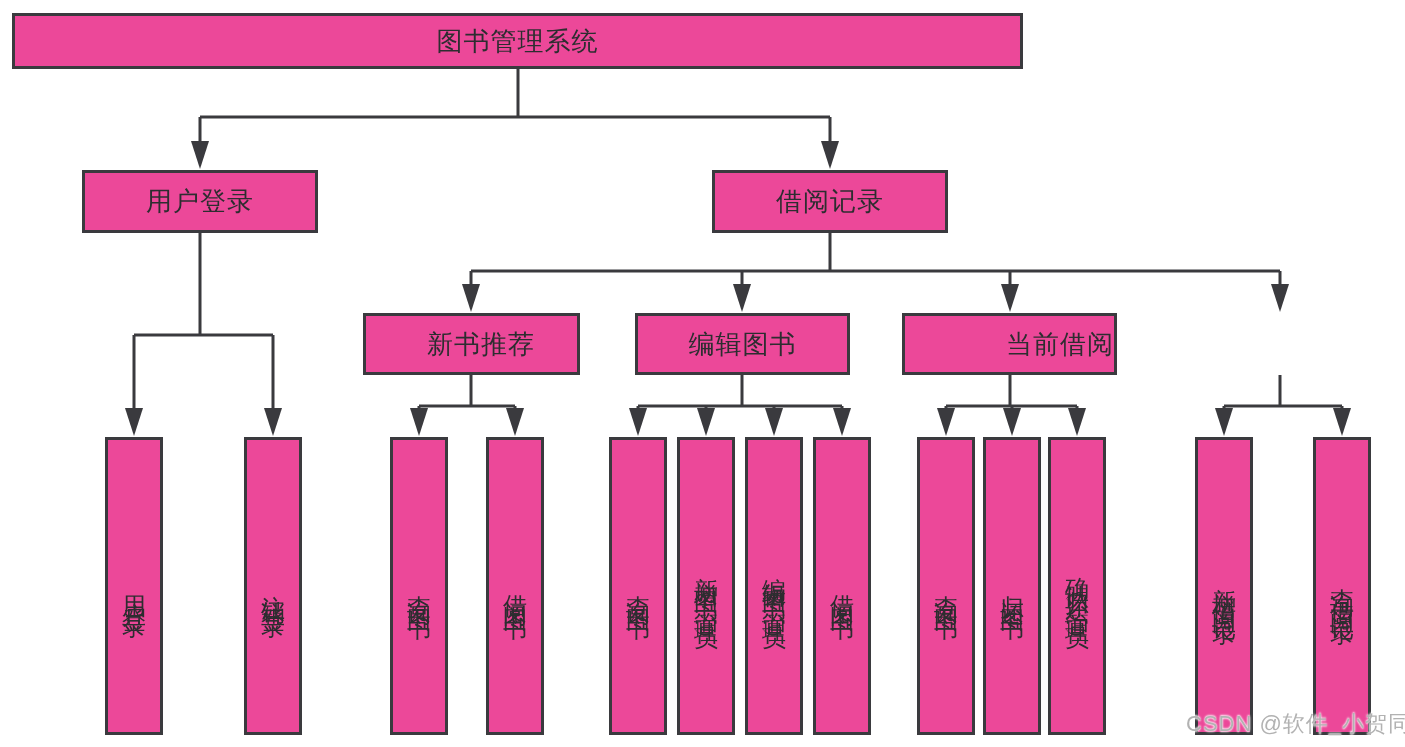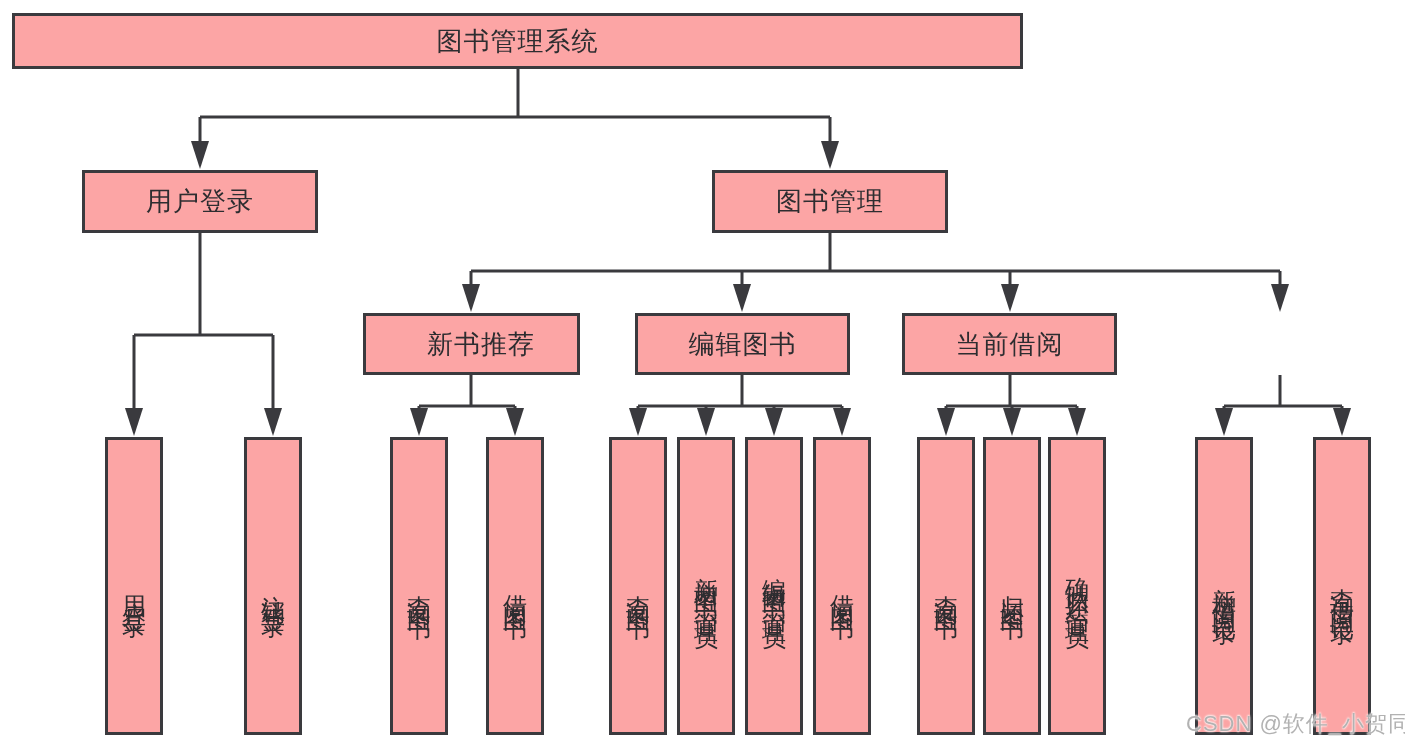--- a/index.html
+++ b/index.html
@@ -20,21 +20,21 @@
   }
   .connectors path {
     stroke: #3a3a3e;
     stroke-width: 3;
     fill: none;
   }
   .connectors polygon { fill: #3a3a3e; }
   .box {
     position: absolute;
     border: 3px solid #3a3a3e;
-    background: #fca5a5;
+    background: #ec4899;
     display: flex;
     align-items: center;
     justify-content: center;
   }
   .box.h span {
     font-size: 26px;
     letter-spacing: 1px;
     white-space: nowrap;
   }
   .box.v span {
@@ -100,30 +100,30 @@
   </svg>
 
   <div class="box h" style="left:12px; top:13px; width:1011px; height:56px;">
     <span>图书管理系统</span>
   </div>
 
   <div class="box h" style="left:82px; top:170px; width:236px; height:63px;">
     <span>用户登录</span>
   </div>
   <div class="box h" style="left:712px; top:170px; width:236px; height:63px;">
-    <span>图书管理</span>
+    <span>借阅记录</span>
   </div>
 
   <div class="box h" style="left:363px; top:313px; width:217px; height:62px;padding-left:19px;">
     <span>新书推荐</span>
   </div>
   <div class="box h" style="left:635px; top:313px; width:215px; height:62px;">
     <span>编辑图书</span>
   </div>
-  <div class="box h" style="left:902px; top:313px; width:215px; height:62px;">
+  <div class="box h" style="left:902px; top:313px; width:215px; height:62px;justify-content:flex-end;">
     <span>当前借阅</span>
   </div>
 
   <div class="box v" style="left:105px; top:437px; width:58px; height:298px;">
     <span>用户登录</span>
   </div>
   <div class="box v" style="left:244px; top:437px; width:58px; height:298px;">
     <span>注销登录</span>
   </div>
 

